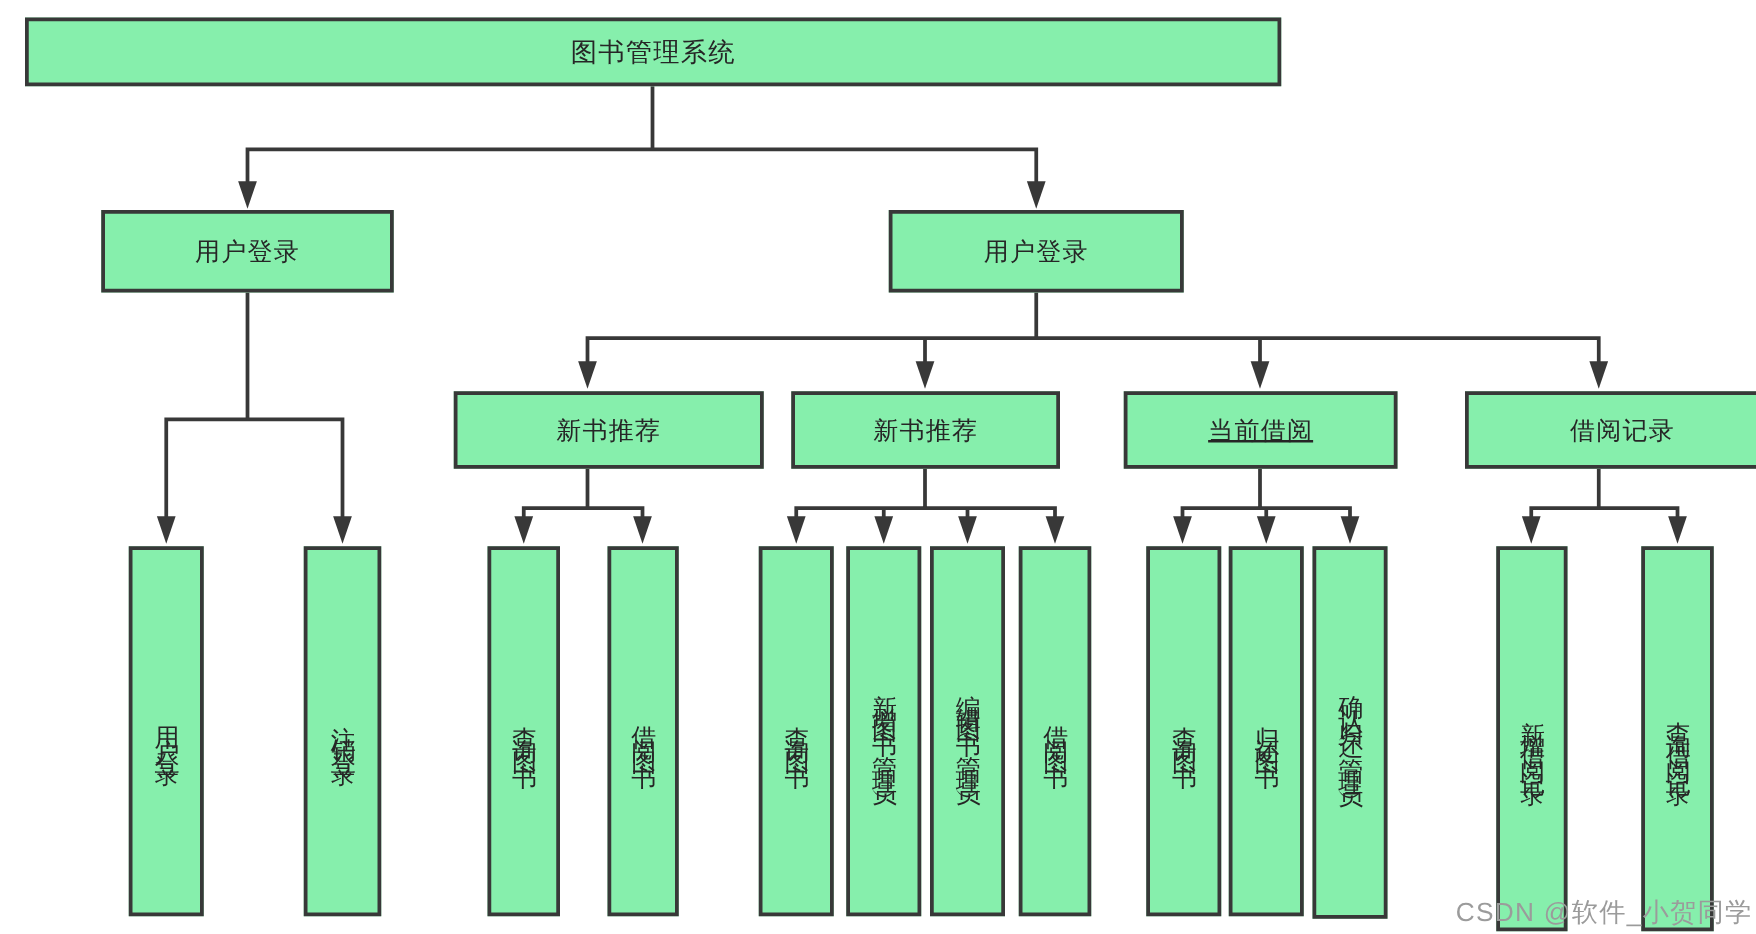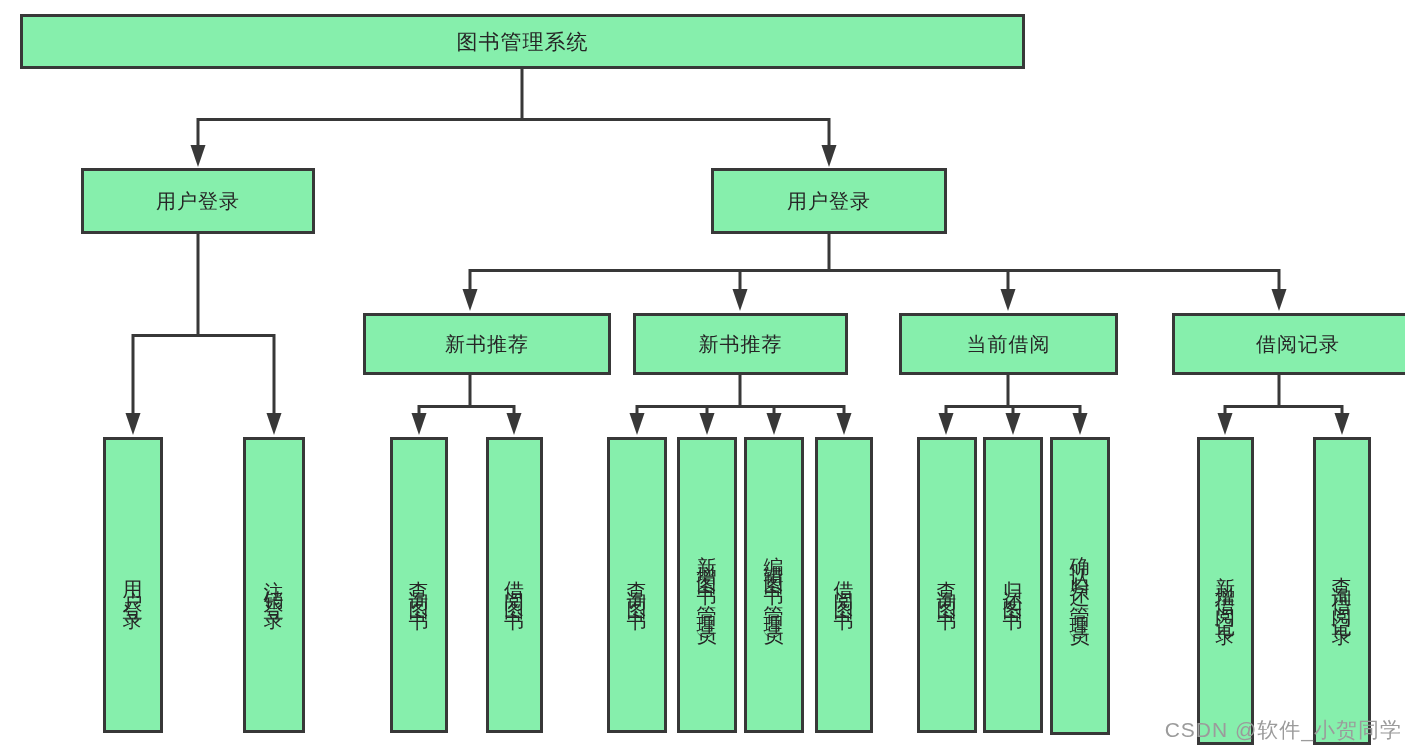--- a/index.html
+++ b/index.html
@@ -103,21 +103,21 @@
     </g>
   </svg>
 
   <div class="node root-node" style="left:20px; top:14px; width:1005px; height:55px;">图书管理系统</div>
 
   <div class="node" style="left:81px; top:168px; width:234px; height:66px;">用户登录</div>
   <div class="node" style="left:711px; top:168px; width:236px; height:66px;">用户登录</div>
 
   <div class="node" style="left:363px; top:313px; width:248px; height:62px;">新书推荐</div>
   <div class="node" style="left:633px; top:313px; width:215px; height:62px;">新书推荐</div>
-  <div class="node" style="left:899px; top:313px; width:219px; height:62px;">当前借阅</div>
+  <div class="node" style="left:899px; top:313px; width:219px; height:62px;text-decoration:underline;">当前借阅</div>
   <div class="node" style="left:1172px; top:313px; width:252px; height:62px;">借阅记录</div>
 
   <div class="node vnode" style="left:103px; top:437px; width:60px; height:296px;">用户登录</div>
   <div class="node vnode" style="left:243px; top:437px; width:62px; height:296px;">注销登录</div>
 
   <div class="node vnode" style="left:390px; top:437px; width:58px; height:296px;">查询图书</div>
   <div class="node vnode" style="left:486px; top:437px; width:57px; height:296px;">借阅图书</div>
 
   <div class="node vnode" style="left:607px; top:437px; width:60px; height:296px;">查询图书</div>
   <div class="node vnode" style="left:677px; top:437px; width:60px; height:296px;">新增图书（管理员）</div>

